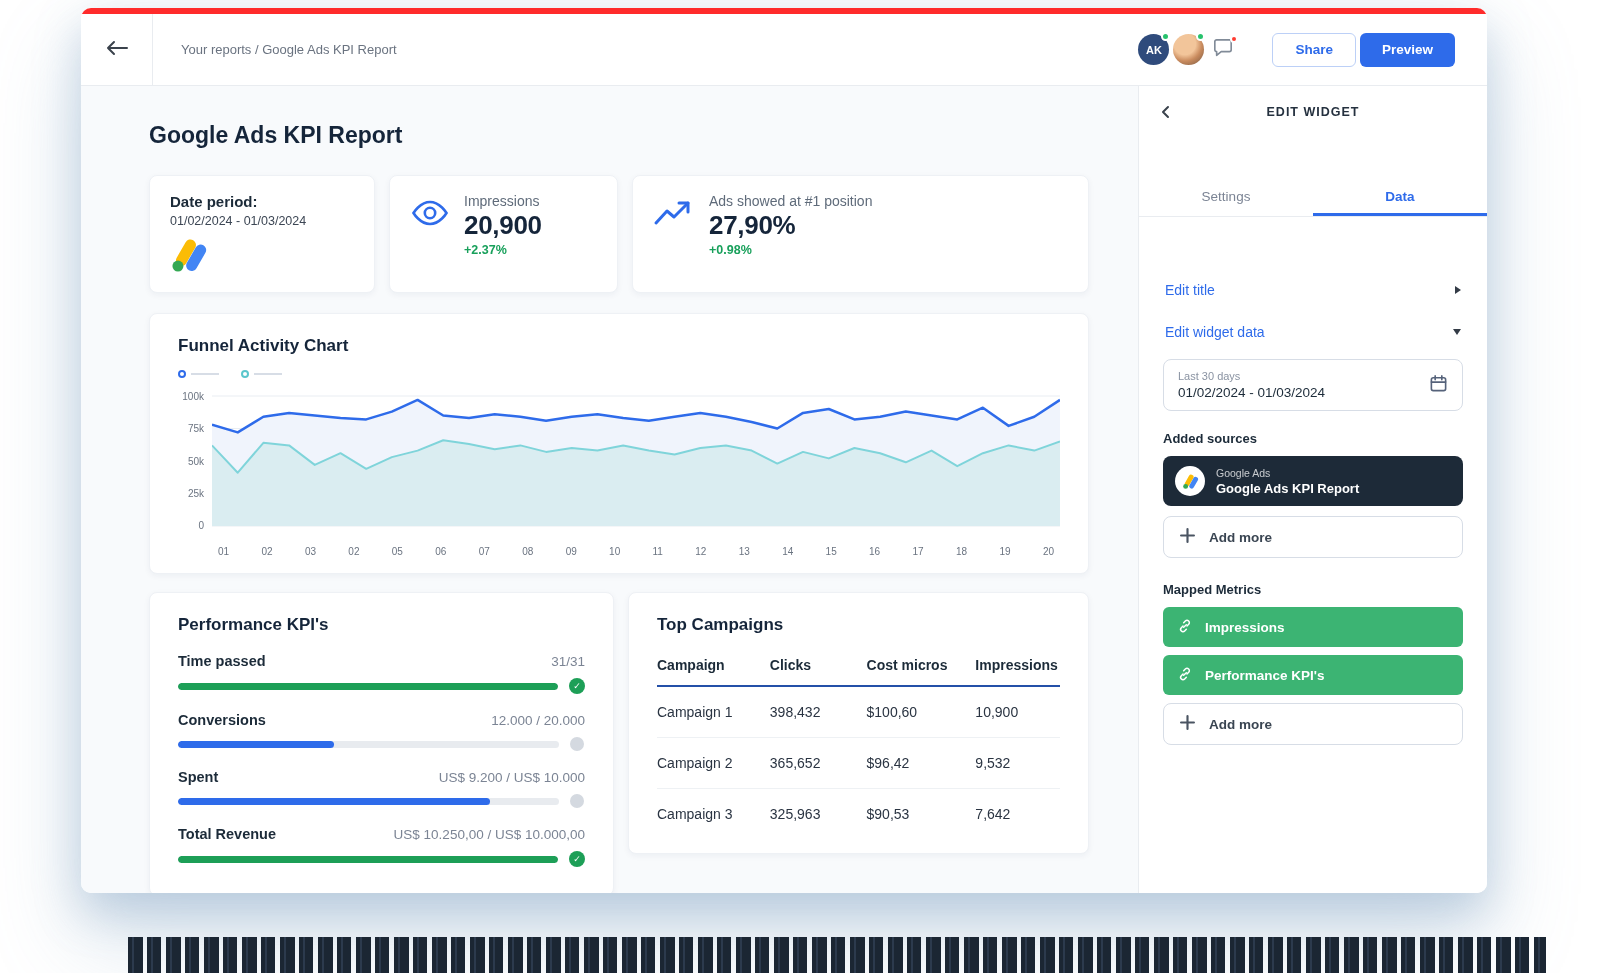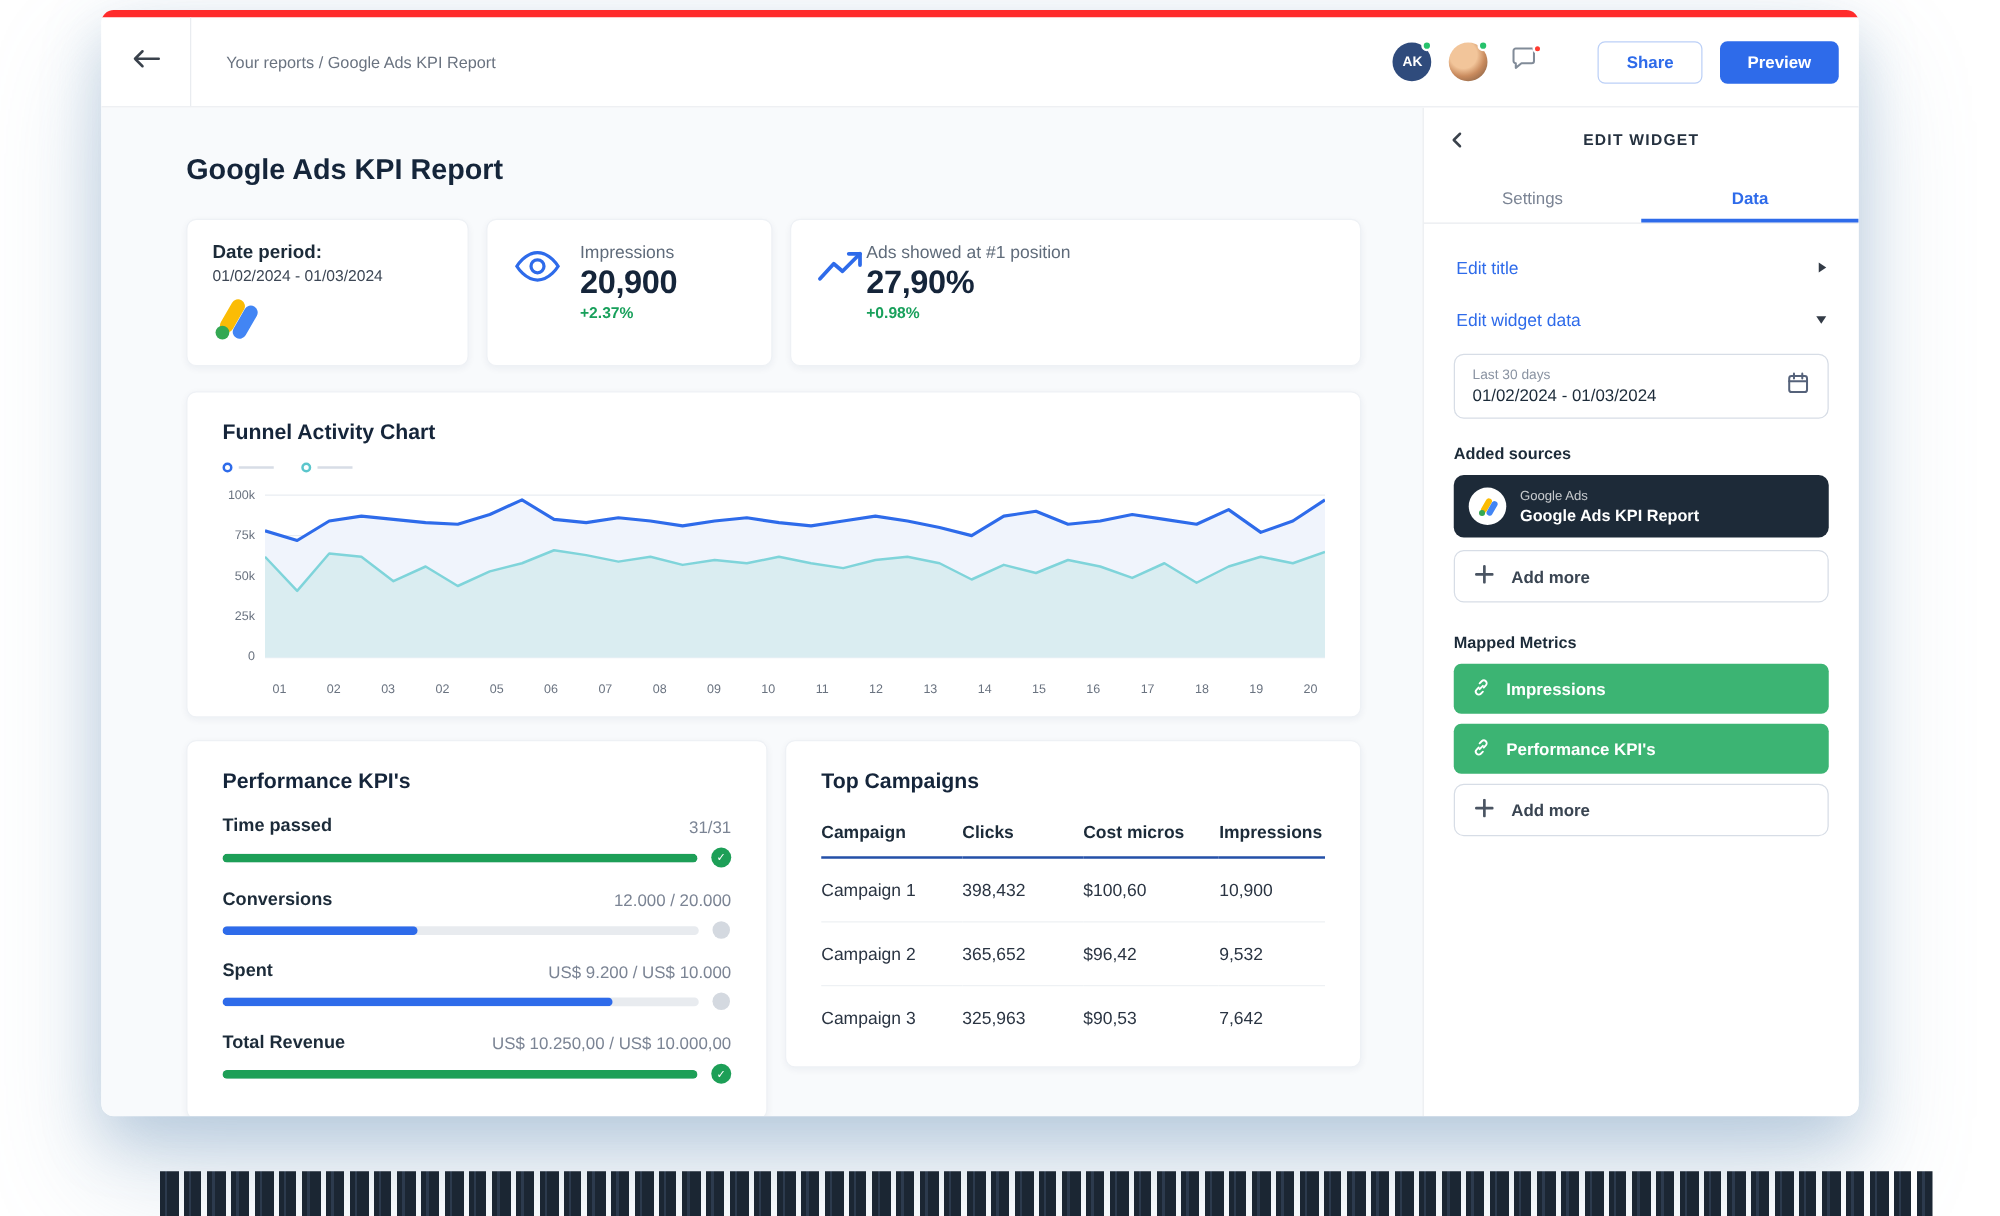--- a/index.html
+++ b/index.html
@@ -12,21 +12,21 @@
     background:#fff; border-radius:10px; overflow:hidden; display:flex; flex-direction:column;
     box-shadow:0 18px 45px rgba(124,158,192,.38), 0 45px 90px rgba(124,158,192,.30); }
   .red-line { height:6px; background:#ff2b2b; flex:0 0 auto; }
 
   
   .topbar { height:72px; flex:0 0 auto; display:flex; align-items:center;
     border-bottom:1px solid #e9ecf0; background:#fff; }
   .back-zone { width:72px; height:100%; display:flex; align-items:center; justify-content:center;
     border-right:1px solid #e9ecf0; cursor:pointer; }
   .breadcrumb { margin-left:28px; font-size:13px; color:#6a7380; }
-  .topbar-right { margin-left:auto; display:flex; align-items:center; gap:14px; padding-right:16px; }
+  .topbar-right { margin-left:auto; display:flex; align-items:center; gap:4px; padding-right:32px; }
   .avatar { position:relative; width:31px; height:31px; border-radius:50%; cursor:pointer; }
   .avatar-ak { background:#2f4b7c; color:#fff; font-size:11px; font-weight:700;
     display:flex; align-items:center; justify-content:center; }
   .avatar-photo { background:radial-gradient(circle at 38% 32%, #f2c59a 0 38%, #c98b5e 60%, #6e513c 100%); }
   .status-dot { position:absolute; right:-1px; top:-2px; width:9px; height:9px; border-radius:50%;
     background:#27c26c; border:2px solid #fff; }
   .chat-wrap { position:relative; width:30px; height:30px; display:flex; align-items:center; justify-content:center; cursor:pointer; }
   .alert-dot { position:absolute; right:0; top:0; width:8px; height:8px; border-radius:50%;
     background:#ff3b30; border:2px solid #fff; }
   .btn { height:34px; border-radius:6px; font-size:13.5px; font-weight:600; cursor:pointer;
@@ -41,21 +41,21 @@
   .report-title { font-size:23px; font-weight:700; color:#15253a; margin-bottom:26px; }
 
   .card { background:#fff; border:1px solid #eef1f5; border-radius:8px;
     box-shadow:0 2px 6px rgba(26,40,80,.05); }
 
   
   .kpi-row { display:flex; gap:14px; margin-bottom:20px; }
   .kpi-card { height:118px; padding:17px 20px; }
   .kpi-date { flex:0 0 226px; }
   .kpi-imp { flex:0 0 229px; display:flex; gap:14px; }
-  .kpi-pos { flex:1; display:flex; }
+  .kpi-pos { flex:1; display:flex; gap:16px; }
   .kpi-label-strong { font-size:15px; font-weight:700; color:#1c2b39; }
   .kpi-sub { font-size:12.5px; color:#3c4654; margin-top:4px; }
   .kpi-logo { margin-top:10px; }
   .kpi-icon { margin-top:6px; flex:0 0 auto; }
   .kpi-label { font-size:14px; color:#5f6b7a; }
   .kpi-value { font-size:26px; font-weight:700; color:#15253a; letter-spacing:-.3px; margin-top:1px; }
   .kpi-delta { font-size:12.5px; font-weight:700; color:#18a05b; margin-top:2px; }
 
   
   .chart-card { padding:22px 28px 16px; margin-bottom:18px; }
@@ -91,21 +91,21 @@
     font-size:9px; display:flex; align-items:center; justify-content:center; flex:0 0 auto; }
   .badge-dot { width:14px; height:14px; border-radius:50%; background:#d4d9e0; flex:0 0 auto; margin-right:1px; }
 
   table.campaigns { width:100%; border-collapse:collapse; }
   table.campaigns th { text-align:left; font-size:14px; font-weight:700; color:#1c2b39;
     padding:4px 0 12px; border-bottom:2px solid #2450a8; }
   table.campaigns td { font-size:14px; color:#2a3442; padding:17px 0; border-bottom:1px solid #eef1f4; }
   table.campaigns tr:last-child td { border-bottom:none; }
 
   
-  .panel { width:349px; flex:0 0 auto; background:#fff; border-left:1px solid #e9ecf0; display:flex; flex-direction:column; }
+  .panel { width:349px; flex:0 0 auto; background:#fff; border-left:1px solid #e9ecf0; display:flex; flex-direction:column;gap:38px; }
   .panel-header { height:52px; position:relative; display:flex; align-items:center; justify-content:center; }
   .panel-title { font-size:12.5px; font-weight:700; letter-spacing:.08em; color:#25313f; }
   .panel-back { position:absolute; left:20px; top:0; bottom:0; display:flex; align-items:center; cursor:pointer; }
   .panel-tabs { display:flex; border-bottom:1px solid #e9ecf0; }
   .tab { flex:1; text-align:center; padding:13px 0 12px; font-size:13.5px; color:#7b8494; cursor:pointer; }
   .tab.active { color:#2e6bea; font-weight:700; box-shadow:inset 0 -3px 0 #2e6bea; }
   .panel-content { padding:14px 24px 20px; overflow:hidden; }
   .edit-row { display:flex; justify-content:space-between; align-items:center;
     padding:13px 2px; font-size:14px; color:#2e6bea; cursor:pointer; }
   .caret-right { width:0; height:0; border-left:6px solid #333b46; border-top:4px solid transparent; border-bottom:4px solid transparent; }

